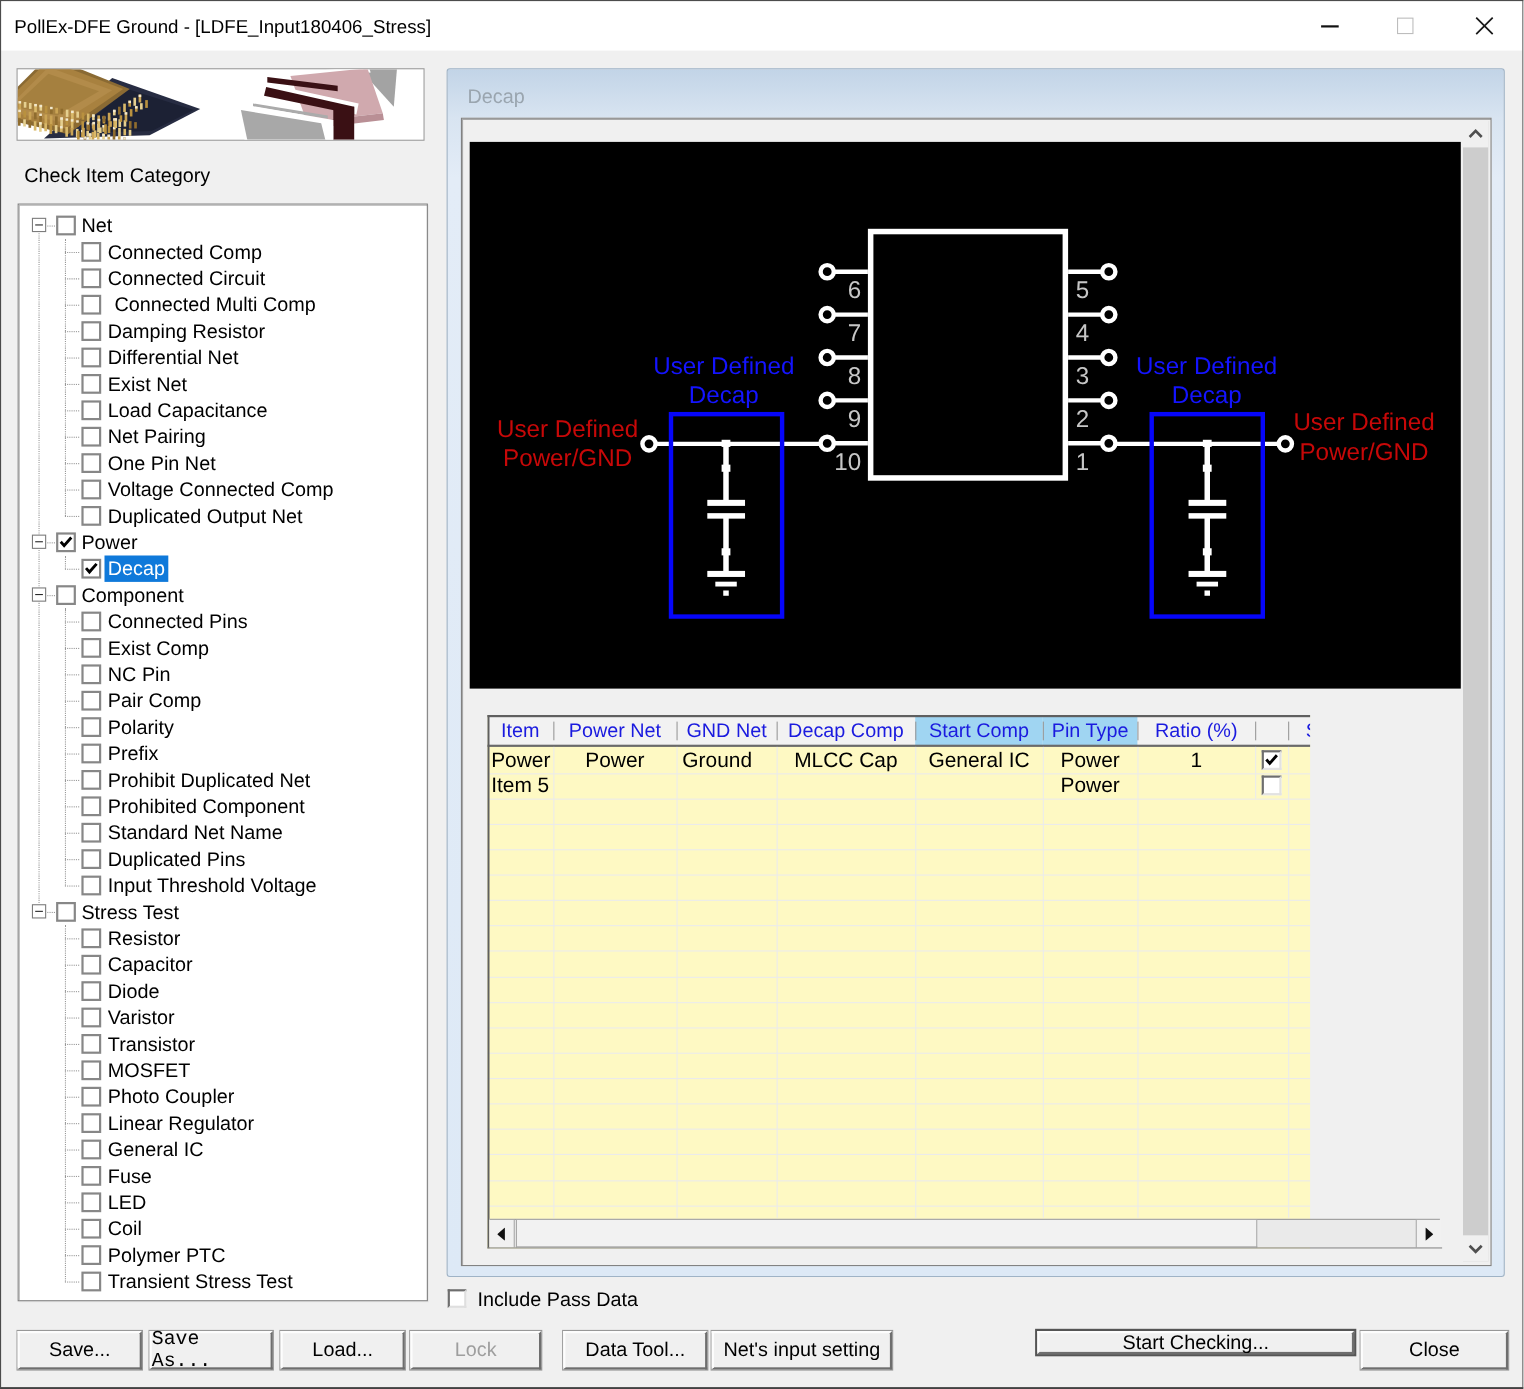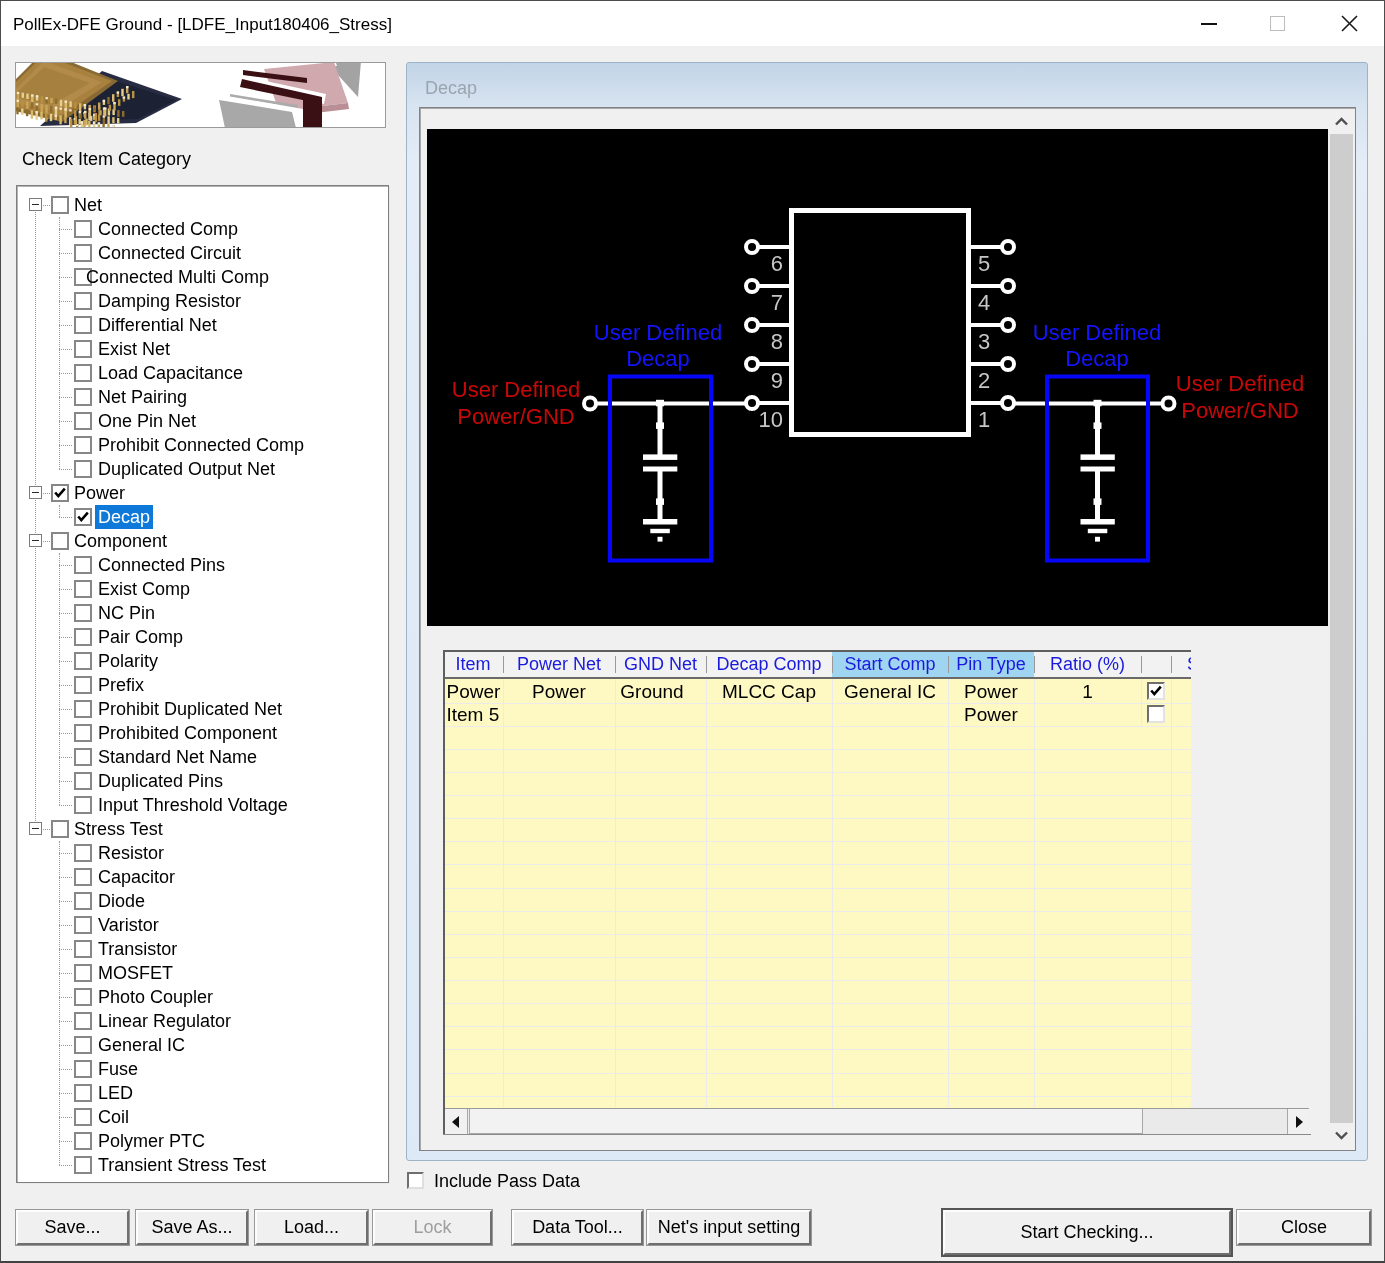--- a/index.html
+++ b/index.html
@@ -223,35 +223,35 @@
 <div class="doth" style="left:59px;top:1165px;width:13px;"></div>
 <div class="exp" style="left:29px;top:198px;"></div>
 <div class="doth" style="left:43px;top:205px;width:7px;"></div>
 <div class="cb" style="left:51px;top:196px;"></div>
 <div class="tlabel" style="left:74px;top:193px;">Net</div>
 <div class="cb" style="left:74px;top:220px;"></div>
 <div class="tlabel" style="left:98px;top:217px;">Connected Comp</div>
 <div class="cb" style="left:74px;top:244px;"></div>
 <div class="tlabel" style="left:98px;top:241px;">Connected Circuit</div>
 <div class="cb" style="left:74px;top:268px;"></div>
-<div class="tlabel" style="left:86px;top:265px;">Connected Multi Comp</div>
+<div class="tlabel" style="left:104px;top:265px;">Connected Multi Comp</div>
 <div class="cb" style="left:74px;top:292px;"></div>
 <div class="tlabel" style="left:98px;top:289px;">Damping Resistor</div>
 <div class="cb" style="left:74px;top:316px;"></div>
 <div class="tlabel" style="left:98px;top:313px;">Differential Net</div>
 <div class="cb" style="left:74px;top:340px;"></div>
 <div class="tlabel" style="left:98px;top:337px;">Exist Net</div>
 <div class="cb" style="left:74px;top:364px;"></div>
 <div class="tlabel" style="left:98px;top:361px;">Load Capacitance</div>
 <div class="cb" style="left:74px;top:388px;"></div>
 <div class="tlabel" style="left:98px;top:385px;">Net Pairing</div>
 <div class="cb" style="left:74px;top:412px;"></div>
 <div class="tlabel" style="left:98px;top:409px;">One Pin Net</div>
 <div class="cb" style="left:74px;top:436px;"></div>
-<div class="tlabel" style="left:98px;top:433px;">Prohibit Connected Comp</div>
+<div class="tlabel" style="left:98px;top:433px;">Voltage Connected Comp</div>
 <div class="cb" style="left:74px;top:460px;"></div>
 <div class="tlabel" style="left:98px;top:457px;">Duplicated Output Net</div>
 <div class="exp" style="left:29px;top:486px;"></div>
 <div class="doth" style="left:43px;top:493px;width:7px;"></div>
 <div class="cb" style="left:51px;top:484px;">
     <svg width="14" height="14" style="position:absolute;left:0px;top:0px;" viewBox="0 0 14 14">
       <path d="M2.2 6.5 L5.3 10 L11.8 2.6" fill="none" stroke="#000" stroke-width="2.6"></path>
     </svg>
   </div>
 <div class="tlabel" style="left:74px;top:481px;">Power</div>
@@ -472,18 +472,18 @@
 <div class="abs" style="left:469px;top:1109px;width:674px;height:25px;background:#f2f2f2;border:1px solid #a8a8a8;border-top:none;"></div>
 <div class="abs" style="left:1287px;top:1109px;width:23px;height:25px;background:#f1f1f1;border-left:1px solid #a8a8a8;display:flex;align-items:center;justify-content:center;">
     <svg width="8" height="12">
       <polygon points="1,0 1,12 8,6" fill="#111"></polygon>
     </svg>
   </div>
 <div class="abs" style="left:443px;top:1133.5px;width:868px;height:1.5px;background:#8a8a8a;"></div>
 <div class="abs" style="left:407px;top:1172px;width:17px;height:17px;background:#fff;border-top:2px solid #6e6e6e;border-left:2px solid #6e6e6e;border-right:2px solid #dfdfdf;border-bottom:2px solid #dfdfdf;"></div>
 <div class="abs" style="left:434px;top:1171px;font-size:18px;">Include Pass Data</div>
 <div class="btn" style="left:16px;top:1210px;width:113px;height:35px;">Save...</div>
-<div class="btn" style="left:136px;top:1210px;width:112px;height:35px;">Save As...</div>
+<div class="btn" style="left:136px;top:1210px;width:112px;height:35px;font-family:Liberation Mono, monospace;">Save As...</div>
 <div class="btn" style="left:255px;top:1210px;width:113px;height:35px;">Load...</div>
 <div class="btn" style="left:373px;top:1210px;width:119px;height:35px;color:#9e9e9e;">Lock</div>
 <div class="btn" style="left:512px;top:1210px;width:131px;height:35px;">Data Tool...</div>
 <div class="btn" style="left:647px;top:1210px;width:164px;height:35px;">Net's input setting</div>
-<div class="btn" style="left:943px;top:1210px;width:288px;height:45px;box-shadow:0 0 0 2px #555;">Start Checking...</div>
+<div class="btn" style="left:943px;top:1210px;width:288px;height:21px;box-shadow:0 0 0 2px #555;">Start Checking...</div>
 <div class="btn" style="left:1237px;top:1210px;width:134px;height:35px;">Close</div>
 </body></html>

